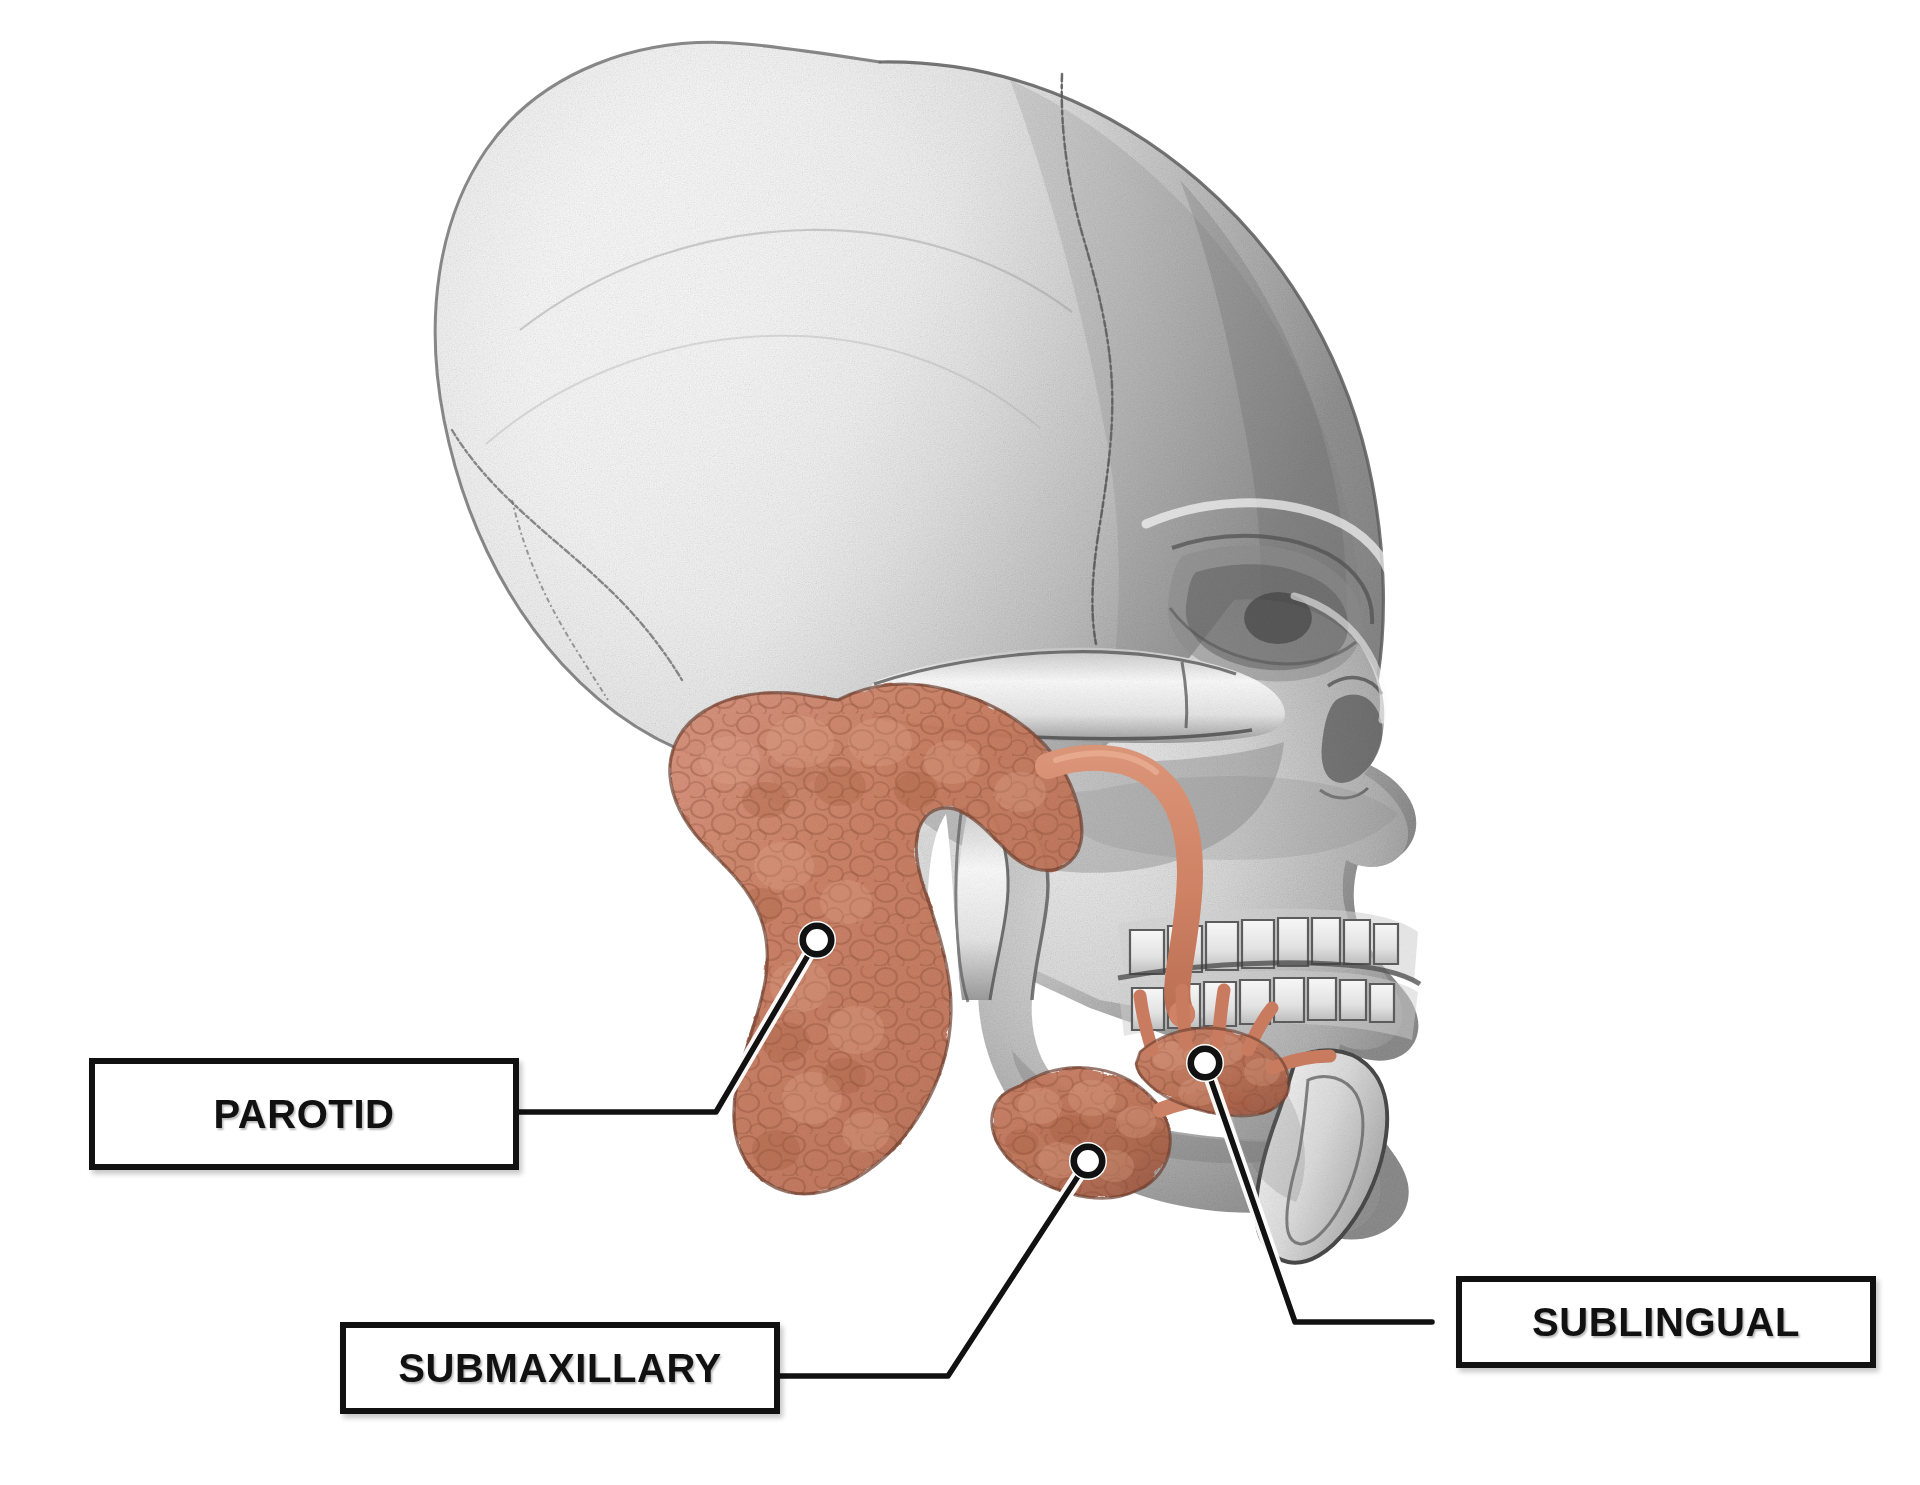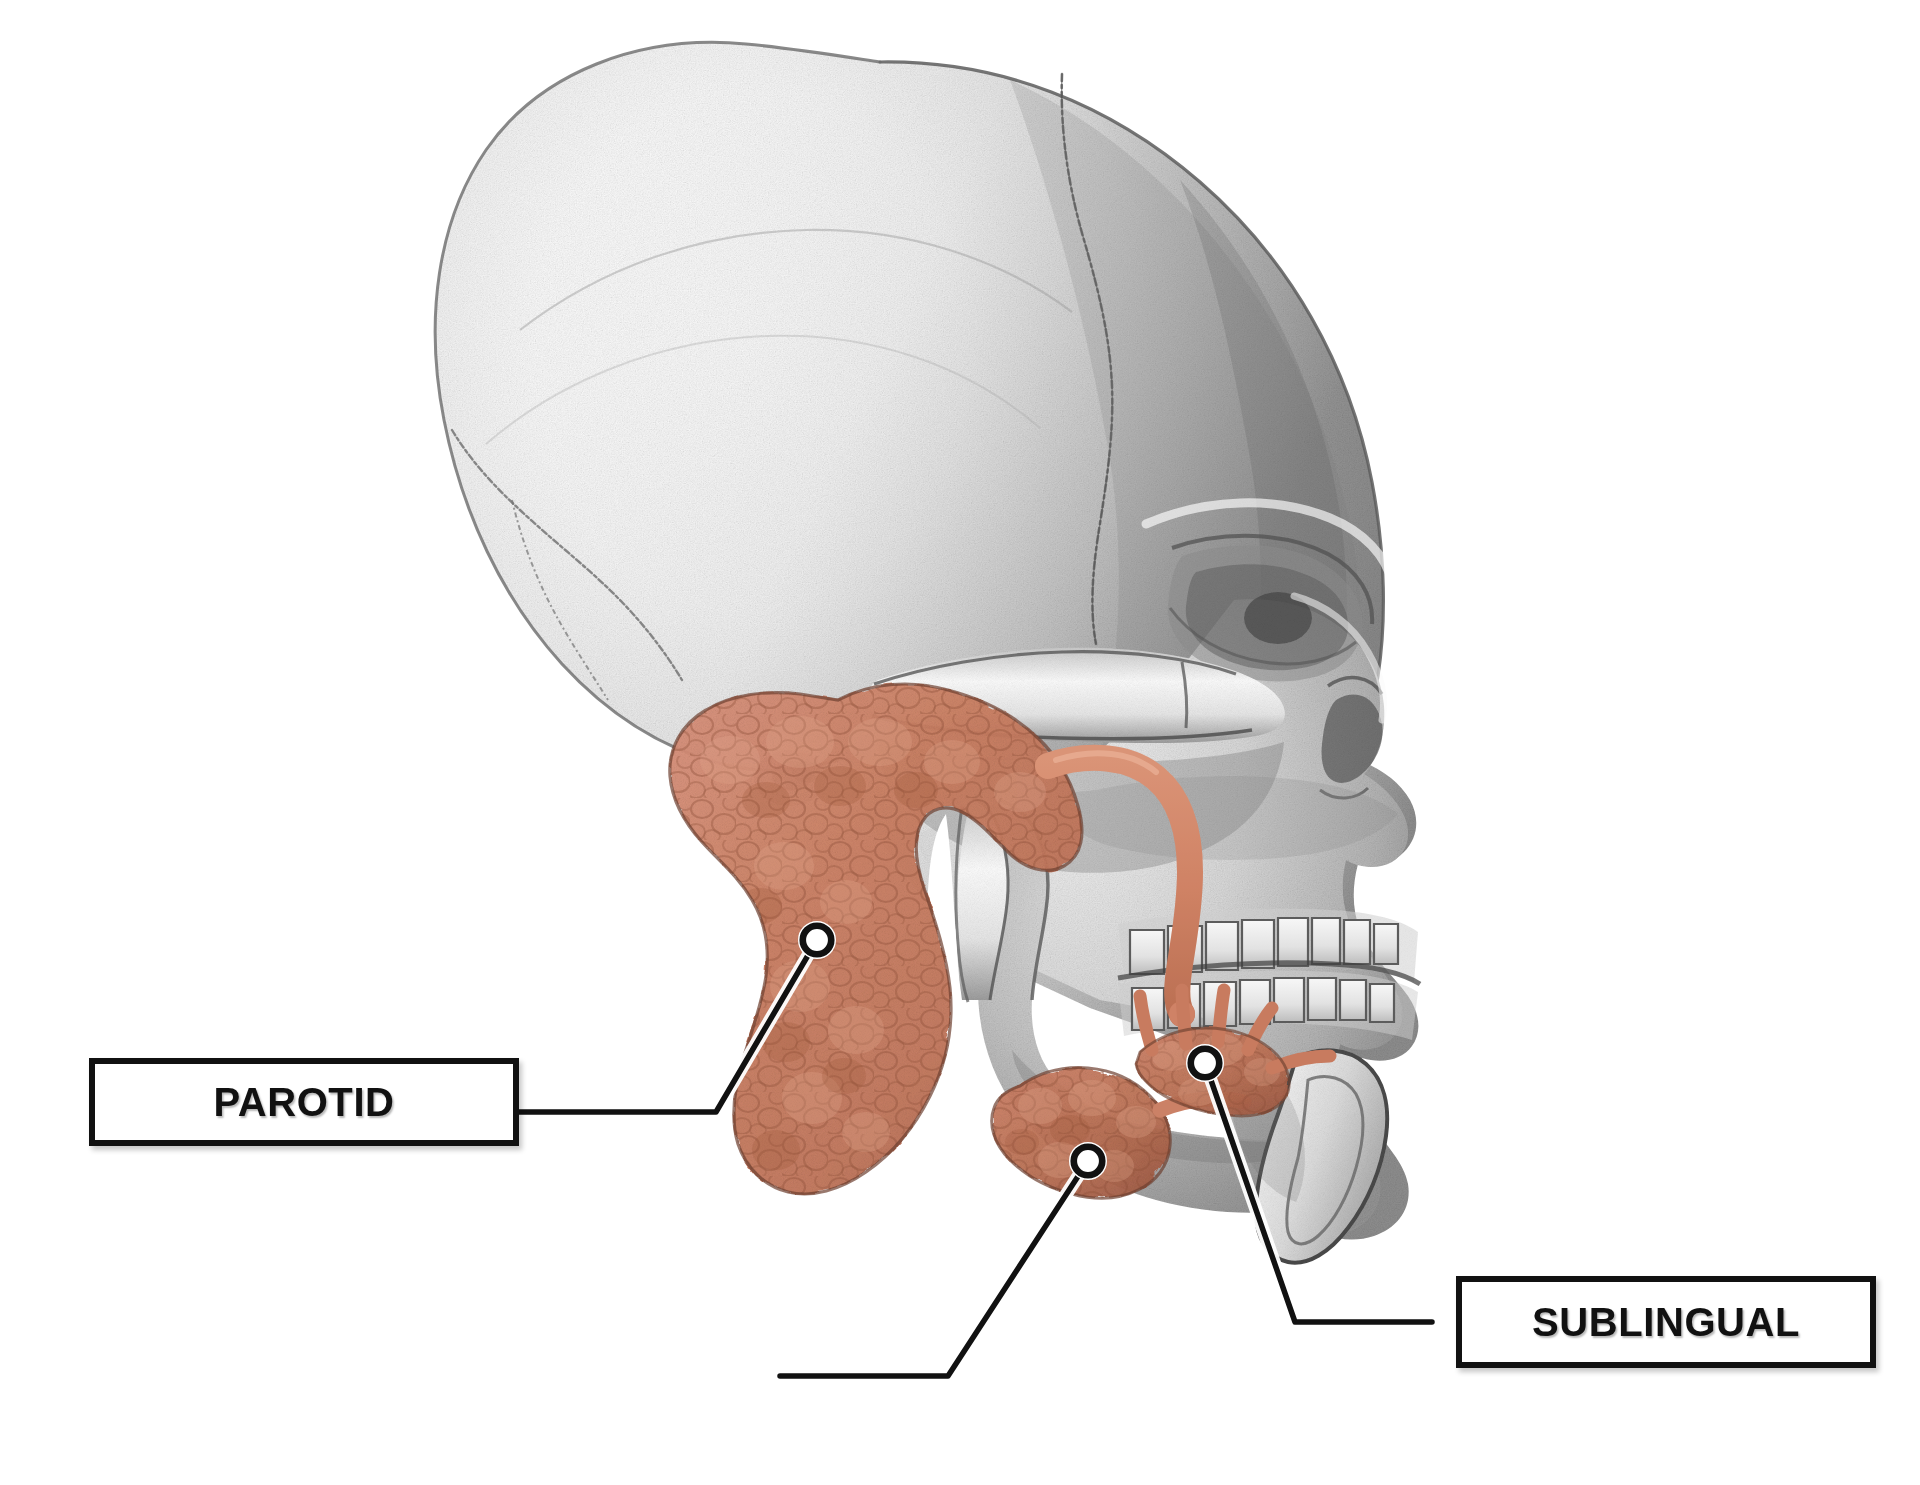--- a/index.html
+++ b/index.html
@@ -572,22 +572,25 @@
           <polyline points="1432,1322 1295,1322 1205,1063"></polyline>
         </g>
       <g id="leaders-markers">
           <use href="#symMarker" x="798" y="921" width="38" height="38"></use>
           <use href="#symMarker" x="1069" y="1142" width="38" height="38"></use>
           <use href="#symMarker" x="1186" y="1044" width="38" height="38"></use>
         </g>
     </g>
   </svg>
 
-  <div class="label-box" id="box-parotid" style="left: 89px; top: 1058px; width: 430px; height: 88px;">
+  <div class="label-box" id="box-parotid" style="left: 89px; top: 1058px; width: 430px; height: 112px;">
     <span class="label-text">PAROTID</span>
   </div>
 
+  <div class="label-box" id="box-submaxillary" style="left: 340px; top: 1322px; width: 440px; height: 92px;">
+    <span class="label-text">SUBMAXILLARY</span>
+  </div>
 
   <div class="label-box" id="box-sublingual" style="left: 1432px; top: 1276px; width: 420px; height: 92px; margin-left: 24px;">
     <span class="label-text">SUBLINGUAL</span>
   </div>
 
 </div>
 
 </body></html>

